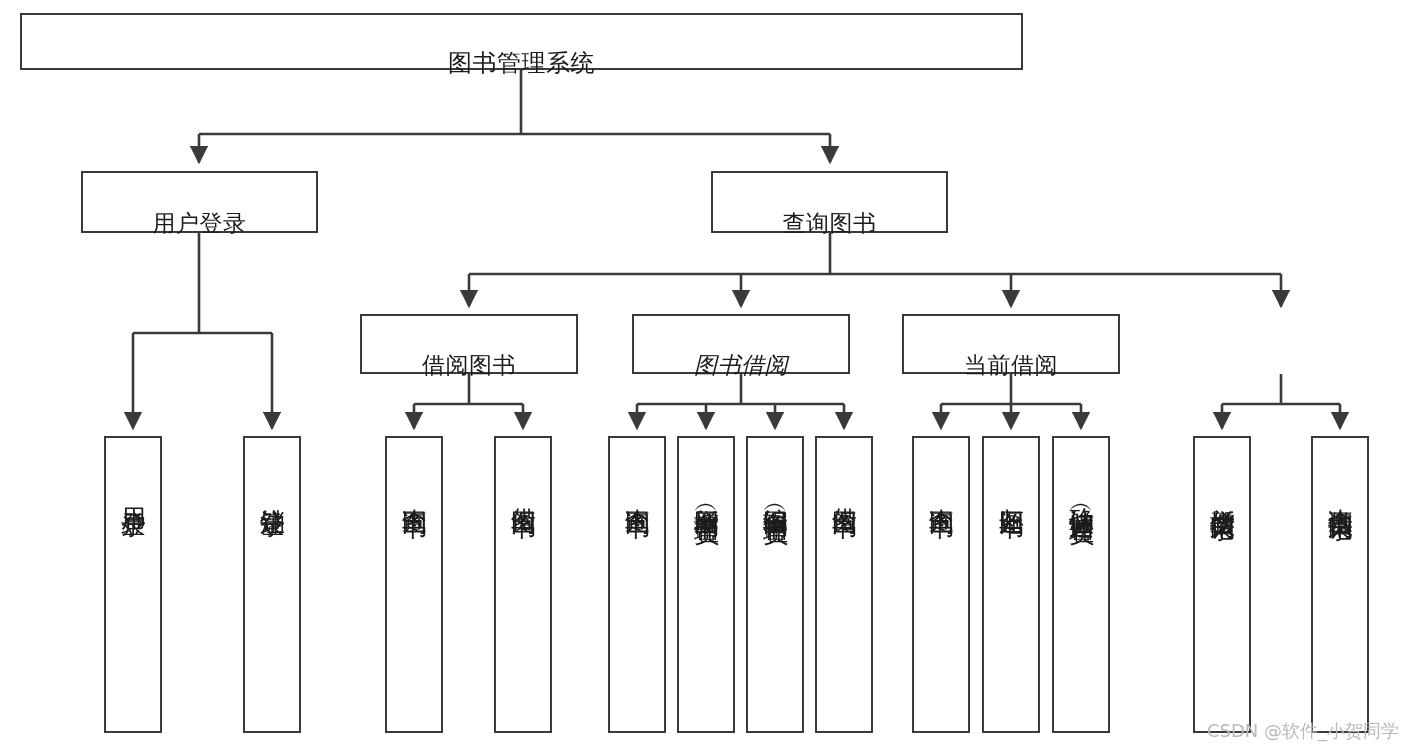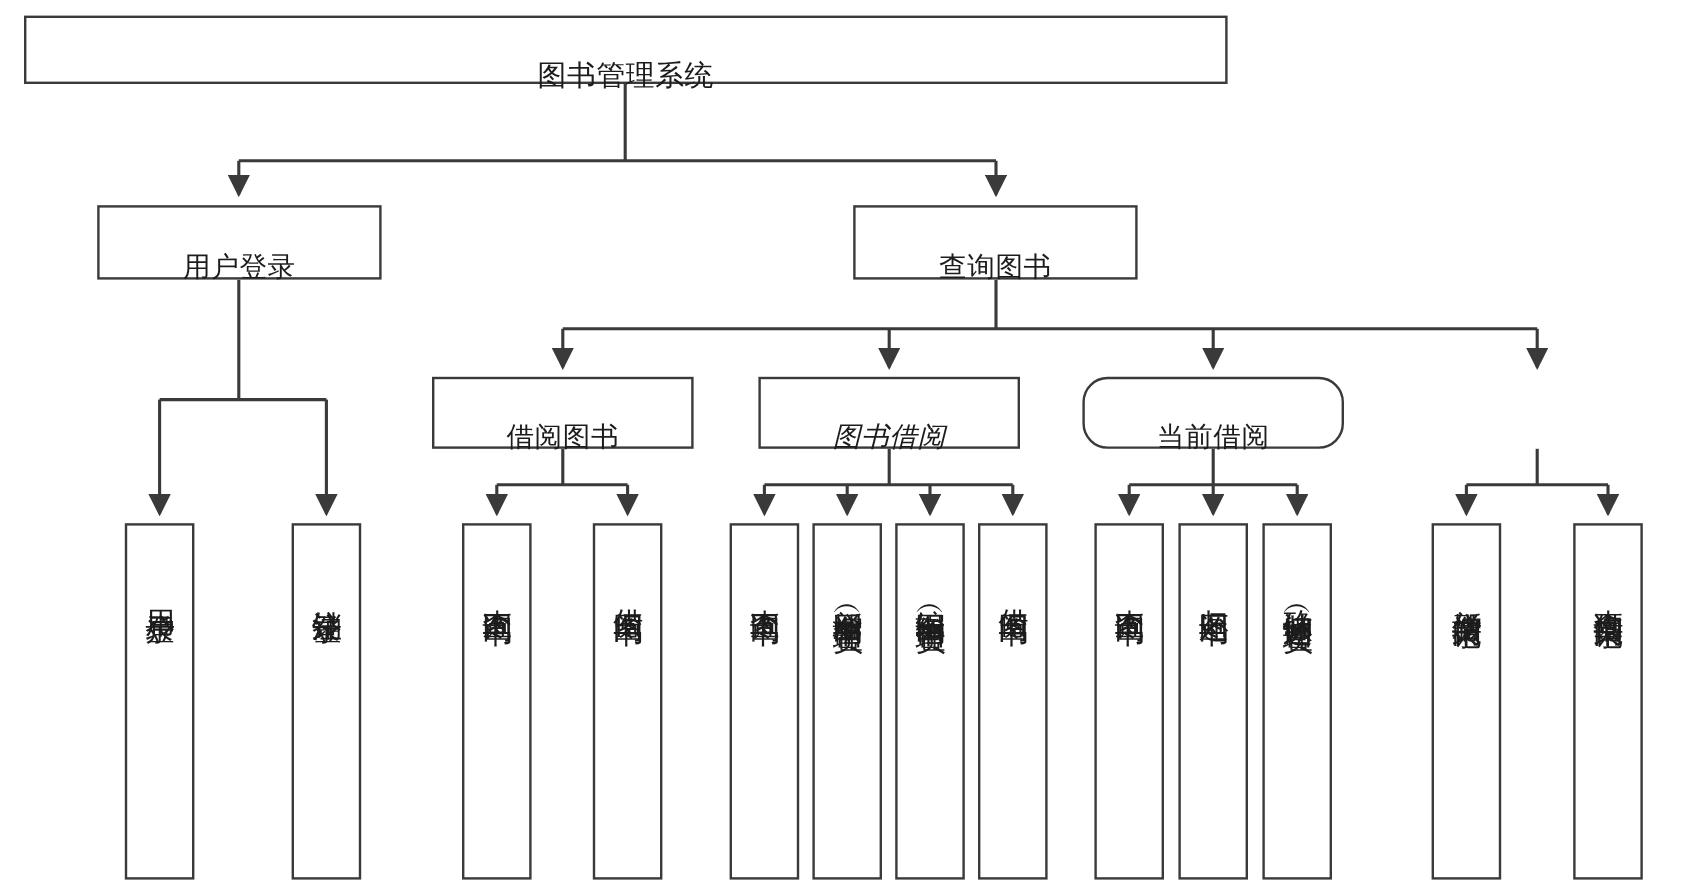--- a/index.html
+++ b/index.html
@@ -139,21 +139,21 @@
   <div class="node horiz" style="left:711px; top:171px; width:237px; height:62px;">
     <span class="lbl">查询图书</span>
   </div>
 
   <div class="node horiz" style="left:360px; top:314px; width:218px; height:60px;">
     <span class="lbl">借阅图书</span>
   </div>
   <div class="node horiz" style="left:632px; top:314px; width:218px; height:60px;font-style:italic;">
     <span class="lbl">图书借阅</span>
   </div>
-  <div class="node horiz" style="left:902px; top:314px; width:218px; height:60px;border-radius:21px;">
+  <div class="node horiz" style="left:902px; top:314px; width:218px; height:60px;">
     <span class="lbl">当前借阅</span>
   </div>
 
   <div class="node vert" style="left:104px; top:436px; width:58px; height:297px;">
     <span class="lbl">用户登录</span>
   </div>
   <div class="node vert" style="left:243px; top:436px; width:58px; height:297px;">
     <span class="lbl">注销登录</span>
   </div>
 
@@ -187,14 +187,15 @@
     <span class="lbl">确认归还（管理员）</span>
   </div>
 
   <div class="node vert" style="left:1193px; top:436px; width:58px; height:297px;">
     <span class="lbl">新增借阅记录</span>
   </div>
   <div class="node vert" style="left:1311px; top:436px; width:58px; height:297px;">
     <span class="lbl">查询借阅记录</span>
   </div>
 
+  <div class="watermark">CSDN @软件_小贺同学</div>
 
 </div>
 
 </body></html>

